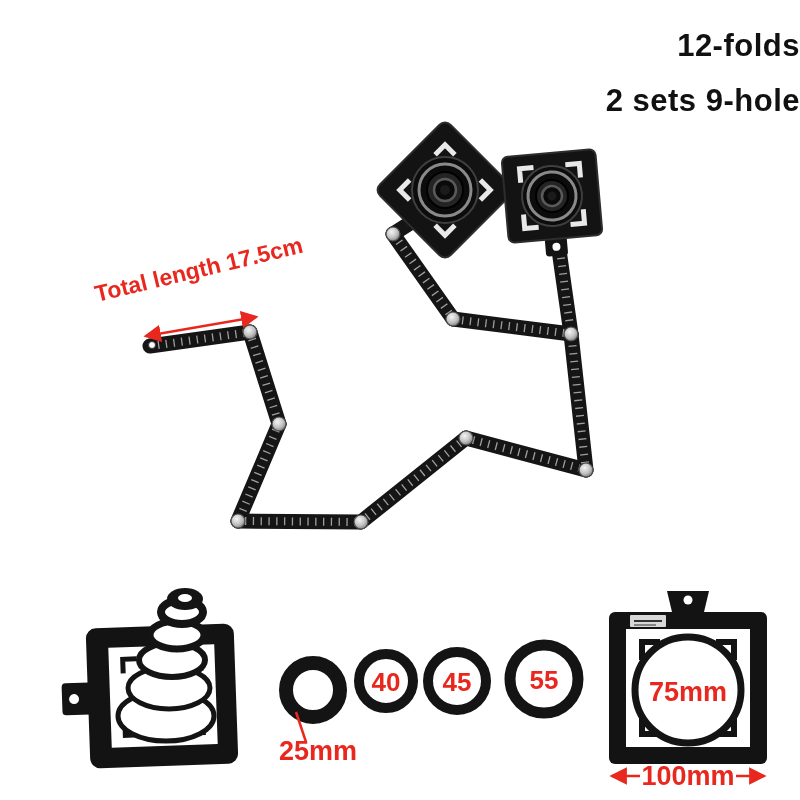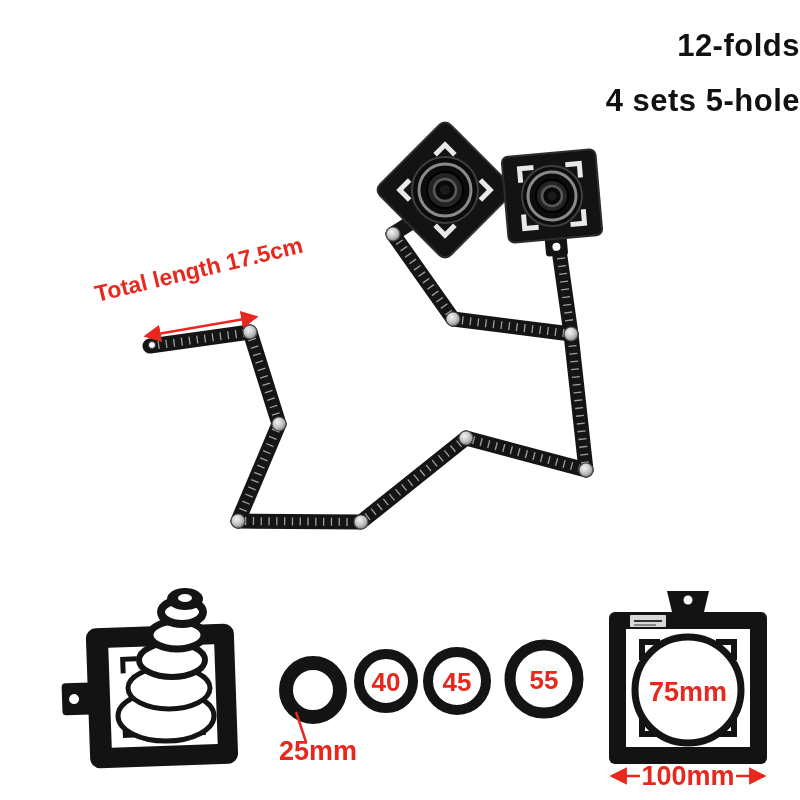--- a/index.html
+++ b/index.html
@@ -11,21 +11,21 @@
   svg{position:absolute;top:0;left:0;}
   .red-label{fill:#e8281e;font-weight:bold;font-family:"Liberation Sans",sans-serif;}
 </style>
 </head>
 <body>
 
 <div class="canvas">
 
   <div class="title-block">
     <div class="title-line">12-folds</div>
-    <div class="title-line">4 sets 5-hole</div>
+    <div class="title-line">2 sets 9-hole</div>
   </div>
 
   <svg width="800" height="800" viewBox="0 0 800 800">
     <defs>
       <radialGradient id="rivet" cx="40%" cy="35%" r="75%">
         <stop offset="0%" stop-color="#f4f4f4"></stop>
         <stop offset="55%" stop-color="#c0c0c0"></stop>
         <stop offset="100%" stop-color="#6f6f6f"></stop>
       </radialGradient>
       <marker id="arrowRed" viewBox="0 0 10 10" refX="8.5" refY="5" markerWidth="7" markerHeight="7" orient="auto-start-reverse">

